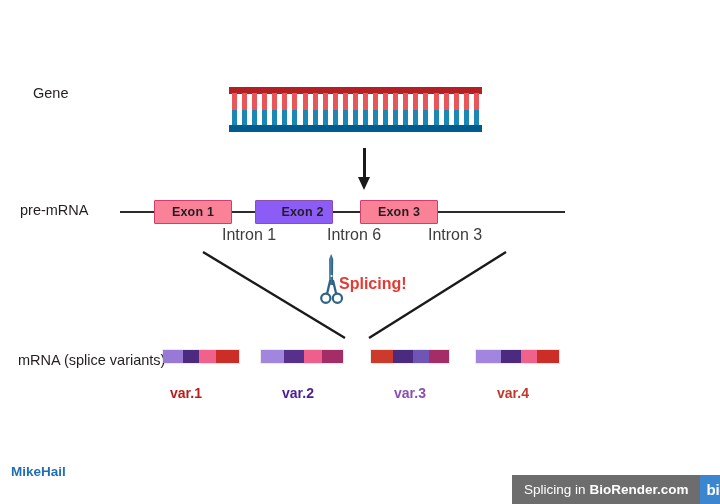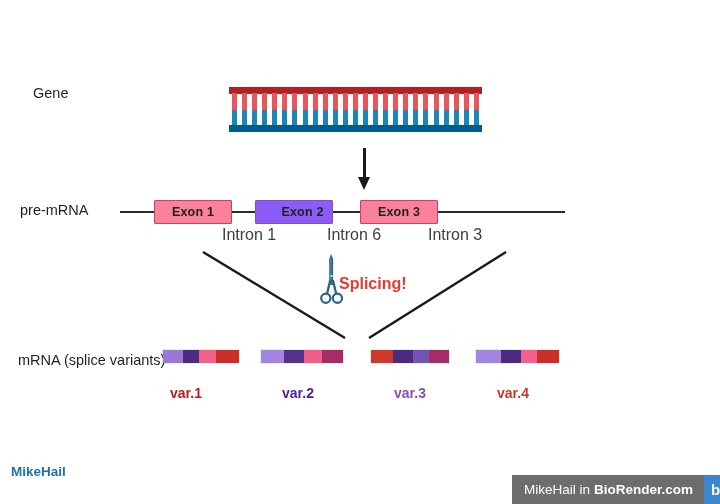--- a/index.html
+++ b/index.html
@@ -412,19 +412,19 @@
 
   <div class="variant-label" id="variant-label-1" style="color: #b91c1c;">var.1</div>
   <div class="variant-label" id="variant-label-2" style="color: #4c1d95;">var.2</div>
   <div class="variant-label" id="variant-label-3" style="color: rgb(138, 79, 176);">var.3</div>
   <div class="variant-label" id="variant-label-4" style="color: rgb(192, 57, 43);">var.4</div>
 
   <div id="signature" style="color: rgb(31, 111, 180);">MikeHail</div>
 
   <div class="badge">
     <div class="badge-text" style="background: rgb(109, 109, 109);">
-      <span>MikeHail in</span>
+      <span>Splicing in</span>
       <span class="bold">BioRender.com</span>
     </div>
     <div class="badge-logo" style="background: rgb(59, 134, 207);">bio</div>
   </div>
 
 </div>
 
 </body></html>

